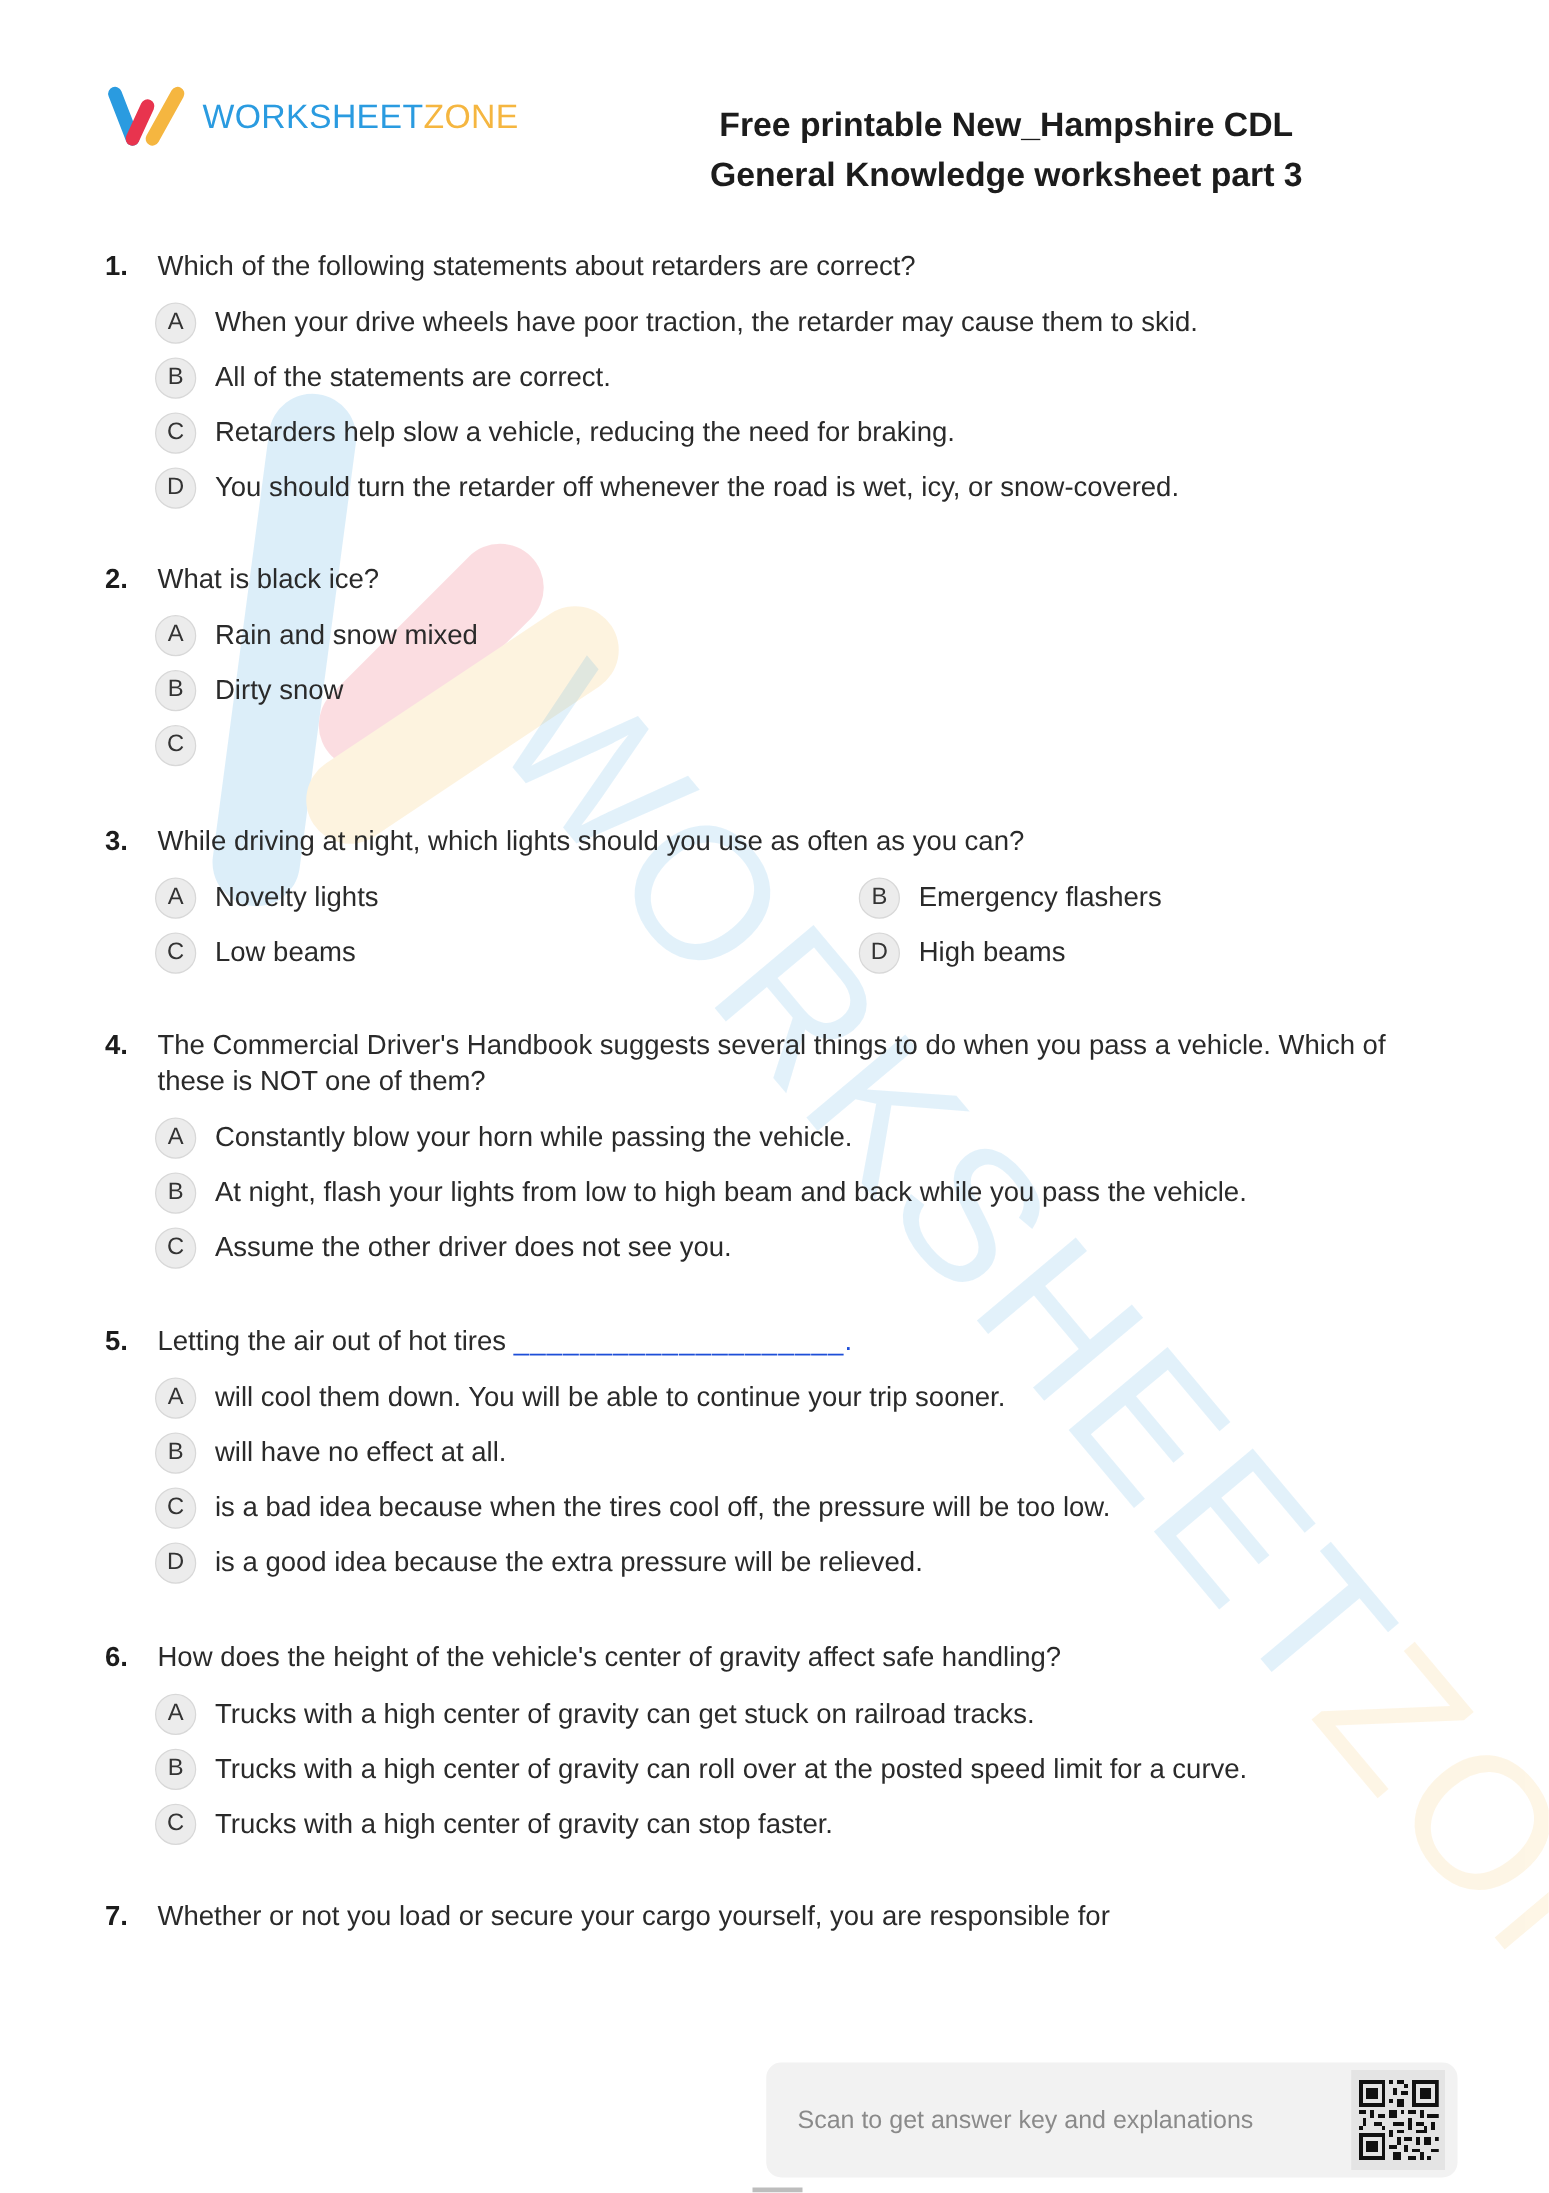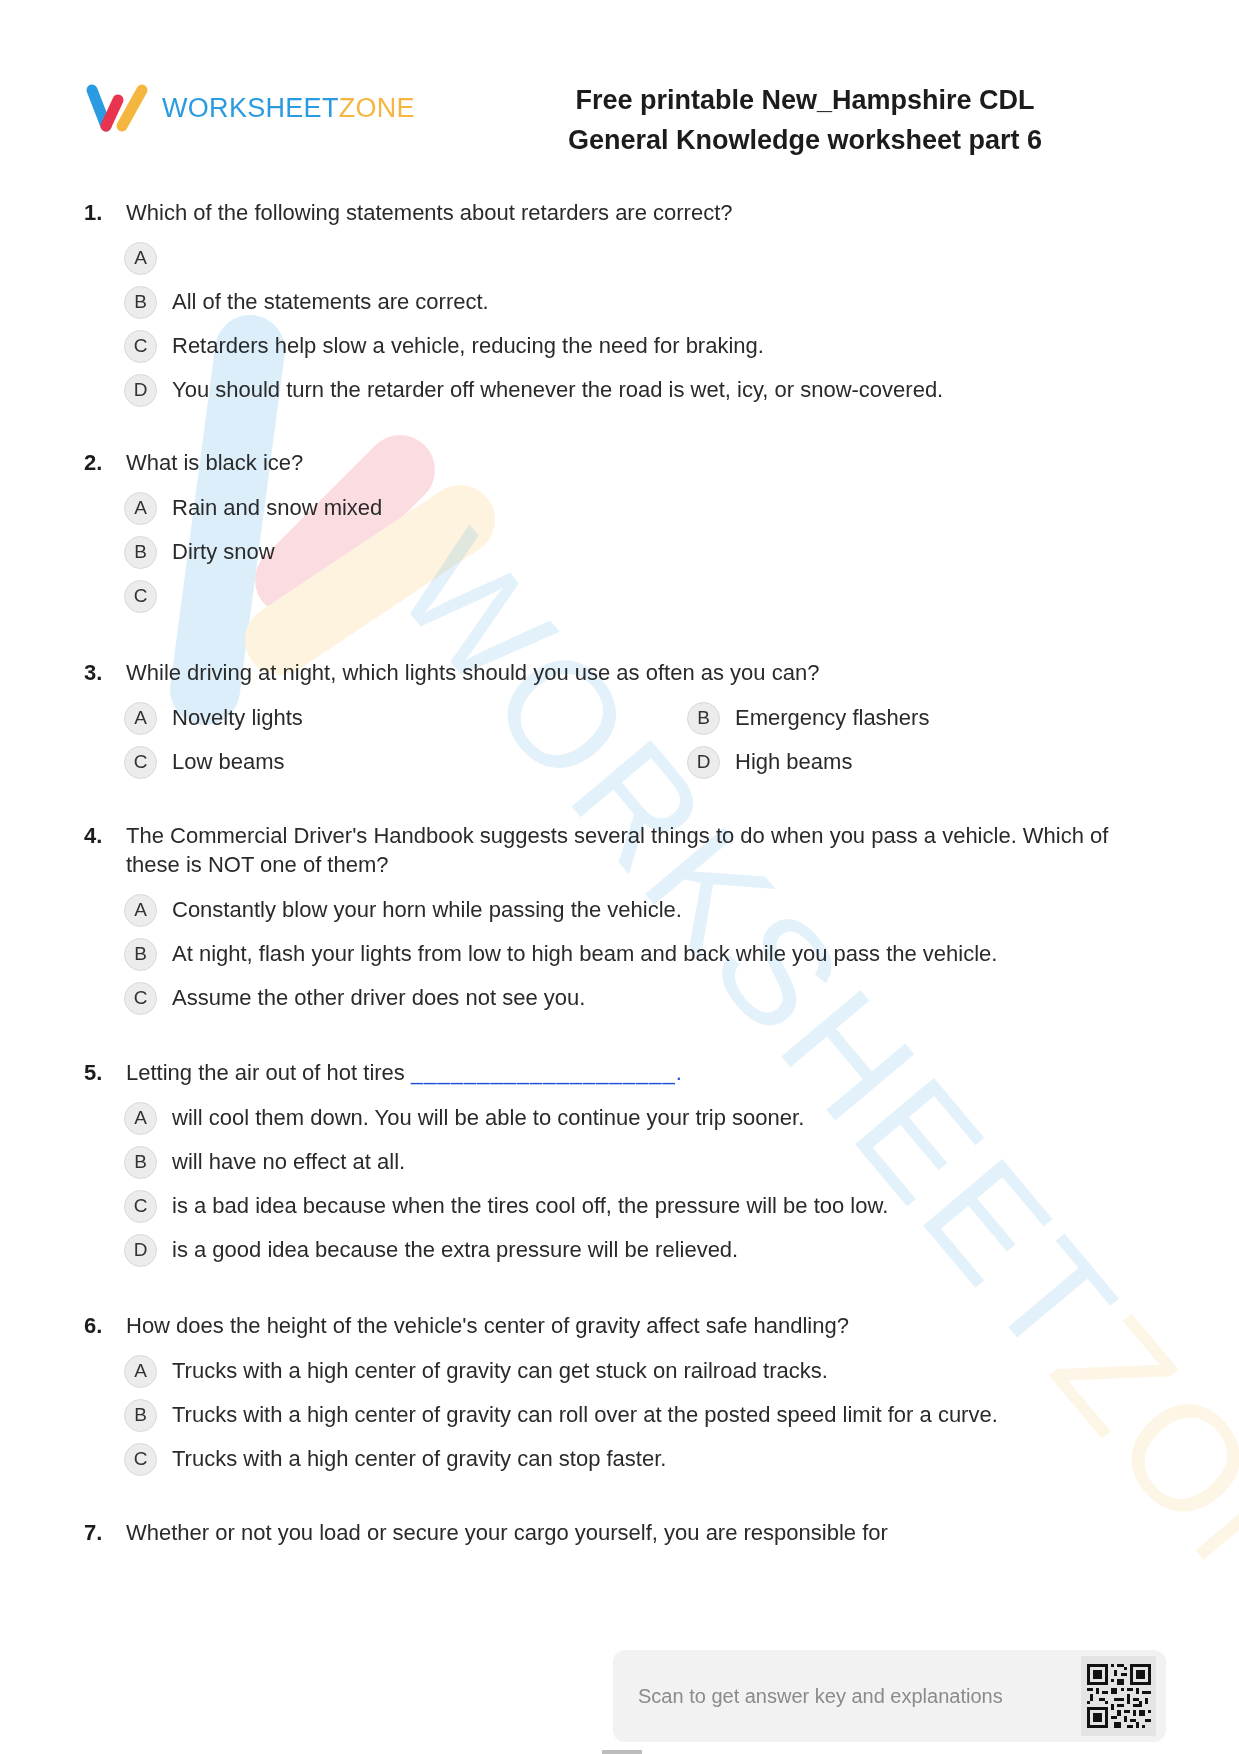--- a/index.html
+++ b/index.html
@@ -5,21 +5,21 @@
   * { box-sizing: border-box; margin: 0; padding: 0; }
   html, body { width: 1239px; height: 1754px; background: #ffffff; overflow: hidden; }
   body { position: relative; font-family: "Liberation Sans", "DejaVu Sans", sans-serif; color: #222222; }
 
   
   .watermark { position: absolute; left: 0; top: 0; width: 1239px; height: 1754px; pointer-events: none; z-index: 0; }
 
   .page { position: absolute; left: 0; top: 0; width: 1239px; height: 1754px; z-index: 1; }
 
   
-  .logo { position: absolute; left: 84px; top: 82px; height: 52px; display: flex; align-items: center; }
+  .logo { position: absolute; left: 84px; top: 67px; height: 52px; display: flex; align-items: center; }
   .logo-mark { width: 68px; height: 52px; margin-right: 10px; }
   .logo-text { font-size: 27px; letter-spacing: 0.3px; font-weight: normal; }
   .logo-text .w1 { color: #2a9be0; }
   .logo-text .w2 { color: #f5b640; }
 
   .title { position: absolute; left: 540px; top: 80px; width: 530px; text-align: center; font-size: 27px; font-weight: bold; line-height: 40px; color: #1c1c1c; }
 
   
   .q { position: absolute; left: 84px; width: 1080px; }
   .q-head { display: flex; font-size: 22px; line-height: 29px; color: #2a2a2a; }
@@ -57,31 +57,32 @@
     <svg class="logo-mark" viewBox="0 0 68 52" xmlns="http://www.w3.org/2000/svg">
       <line x1="8" y1="8" x2="22" y2="44" stroke="#2a9be0" stroke-width="11" stroke-linecap="round"></line>
       <line x1="22" y1="44" x2="34" y2="18" stroke="#e8344e" stroke-width="11" stroke-linecap="round"></line>
       <line x1="38" y1="44" x2="58" y2="8" stroke="#f5b640" stroke-width="11" stroke-linecap="round"></line>
     </svg>
     <div class="logo-text"><span class="w1">WORKSHEET</span><span class="w2">ZONE</span></div>
   </div>
 
   <div class="title">
     <div>Free printable New_Hampshire CDL</div>
-    <div>General Knowledge worksheet part 6</div>
+    <div>General Knowledge worksheet part 3</div>
   </div>
 
   <div class="q" style="top:198px;">
     <div class="q-head">
       <span class="q-num">1.</span>
       <span class="q-text">Which of the following statements about retarders are correct?</span>
     </div>
     <div class="opts" style="margin-top:9px;">
       <div class="opt">
           <span class="letter">A</span>
+          <span>When your drive wheels have poor traction, the retarder may cause them to skid.</span>
         </div>
       <div class="opt">
           <span class="letter">B</span>
           <span>All of the statements are correct.</span>
         </div>
       <div class="opt">
           <span class="letter">C</span>
           <span>Retarders help slow a vehicle, reducing the need for braking.</span>
         </div>
       <div class="opt">

